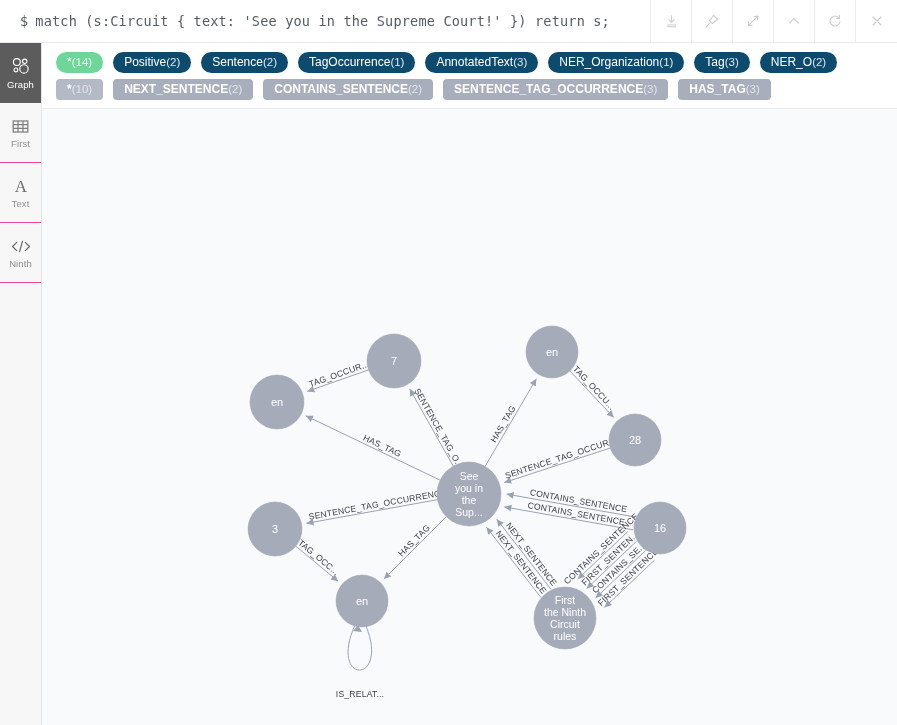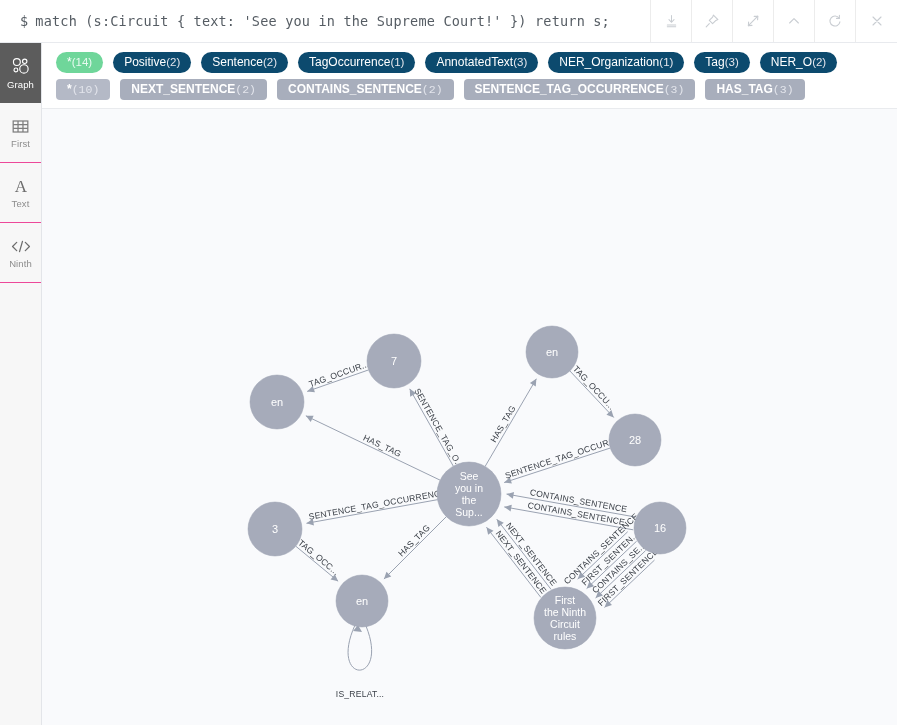--- a/index.html
+++ b/index.html
@@ -126,21 +126,21 @@
     font-size: 12px;
     line-height: 21px;
     white-space: nowrap;
     cursor: pointer;
     user-select: none;
   }
   .chip .cnt { color: #e3e5ec; font-size: 11.5px; }
   .chip.green { background: #6fd69a; }
   .chip.green .cnt { color: #e8faf0; }
   .chip.rel { background: #a8aebc; border-radius: 4px; font-weight: bold; }
-  .chip.rel .cnt { font-weight: normal; color: #e3e5ec; font-family: Liberation Mono, monospace; }
+  .chip.rel .cnt { font-weight: normal; color: #e3e5ec; }
   .chip.rel.star { background: #b4b9c6; font-weight: bold; }
 
   .canvas-wrap {
     position: relative;
     flex: 1;
     background: #f9fafc;
     overflow: hidden;
   }
   #graph-svg { position: absolute; inset: 0; display: block; }
 

